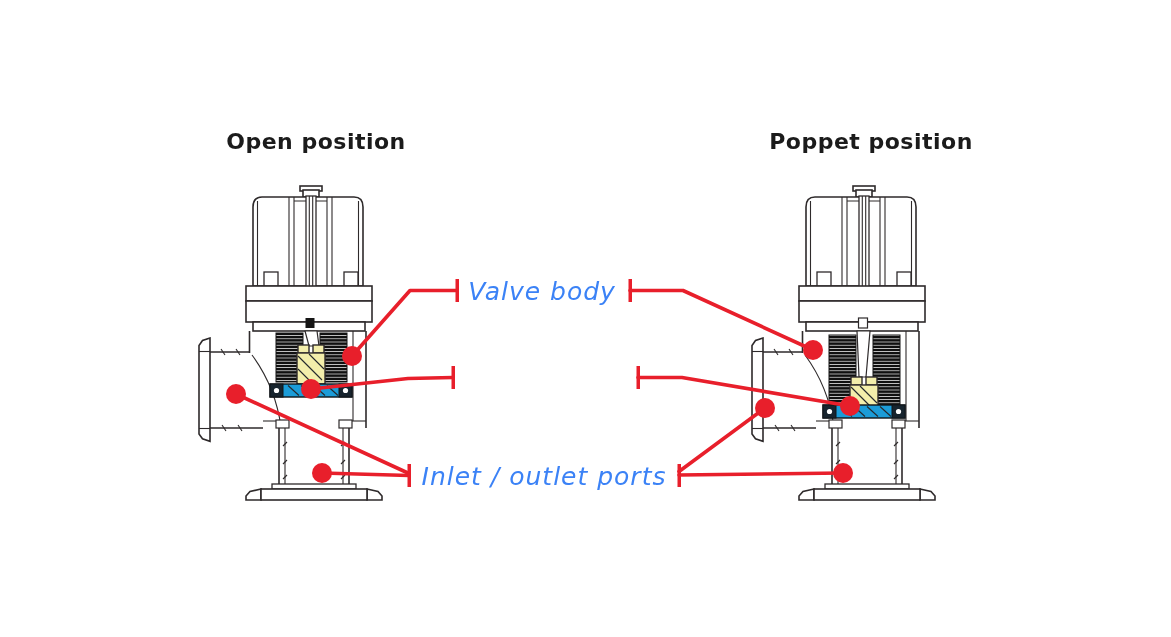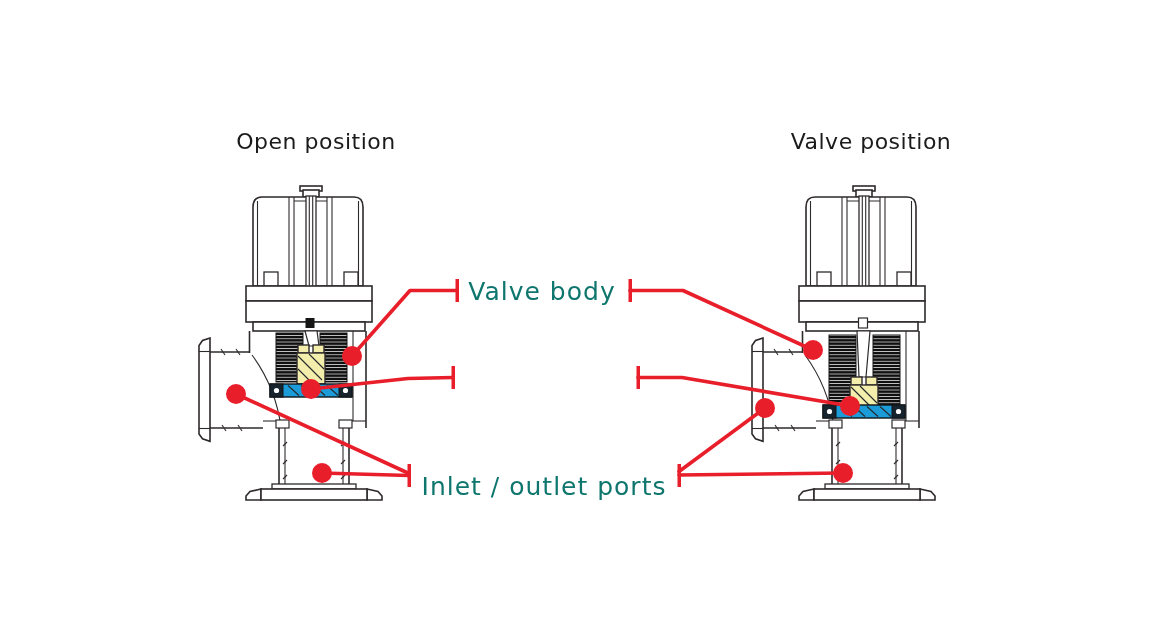--- a/index.html
+++ b/index.html
@@ -12,45 +12,45 @@
     --background:#ffffff;
   }
   html,body{margin:0;padding:0;background:var(--background);}
   .stage{
     position:relative;width:1171px;height:637px;background:var(--background);
     font-family:"DejaVu Sans", sans-serif;color:var(--text-color);overflow:hidden;
   }
   .stage svg{position:absolute;left:0;top:0;}
   .title{
     position:absolute;transform:translate(-50%,-50%);
-    font-size:22px;font-weight:normal;letter-spacing:.5px;white-space:nowrap;
+    font-size:22px;font-weight:bold;letter-spacing:.5px;white-space:nowrap;
   }
   .callout{
     position:absolute;transform:translate(-50%,-50%);
-    font-size:25px;letter-spacing:1px;white-space:nowrap;color:#0f766e;
+    font-size:25px;letter-spacing:1px;white-space:nowrap;color:#3b82f6;font-style:italic;
   }
   
   .o{fill:#fff;stroke:var(--line-dark);stroke-width:1.6;}
   .n{fill:none;stroke:var(--line-dark);stroke-width:1.6;}
   .t{fill:none;stroke:var(--line-dark);stroke-width:1.1;}
   .yel{fill:var(--holder-yellow);stroke:var(--line-dark);stroke-width:1.4;}
   .blu{fill:var(--poppet-blue);stroke:#101418;stroke-width:1.4;}
   .capend{fill:#17242e;stroke:#101418;stroke-width:1;}
   .hat{fill:none;stroke:#24282c;stroke-width:1.1;}
   .redl{fill:none;stroke:var(--accent-red);stroke-width:3.6;stroke-linejoin:round;stroke-linecap:round;}
   .redt{fill:var(--accent-red);}
   .dot{fill:var(--accent-red);}
 </style>
 </head>
 <body>
 
 <div class="stage">
 
   <div class="title" style="left:316px;top:141px">Open position</div>
-  <div class="title" style="left:871px;top:141px">Valve position</div>
+  <div class="title" style="left:871px;top:141px">Poppet position</div>
 
   <svg id="diagram" width="1171" height="637" viewBox="0 0 1171 637">
       <defs>
         <pattern id="bellowsPat" width="6" height="3.2" patternUnits="userSpaceOnUse">
   <rect width="6" height="3.2" fill="var(--bellows-black)"></rect>
   <rect y="2.4" width="6" height="0.8" fill="#d8d8d8"></rect>
 </pattern>
       </defs>
       <g>
         <g>
@@ -239,14 +239,14 @@
         <circle class="dot" cx="311" cy="389" r="10"></circle>
         <circle class="dot" cx="850" cy="406" r="10"></circle>
         <circle class="dot" cx="236" cy="394" r="10"></circle>
         <circle class="dot" cx="322" cy="473" r="10"></circle>
         <circle class="dot" cx="765" cy="408" r="10"></circle>
         <circle class="dot" cx="843" cy="473" r="10"></circle>
       </g>
     </svg>
 
   <div class="callout" style="left:542px;top:291px">Valve body</div>
-  <div class="callout" style="left:544px;top:486px">Inlet / outlet ports</div>
+  <div class="callout" style="left:544px;top:476px">Inlet / outlet ports</div>
 </div>
 
 </body></html>

